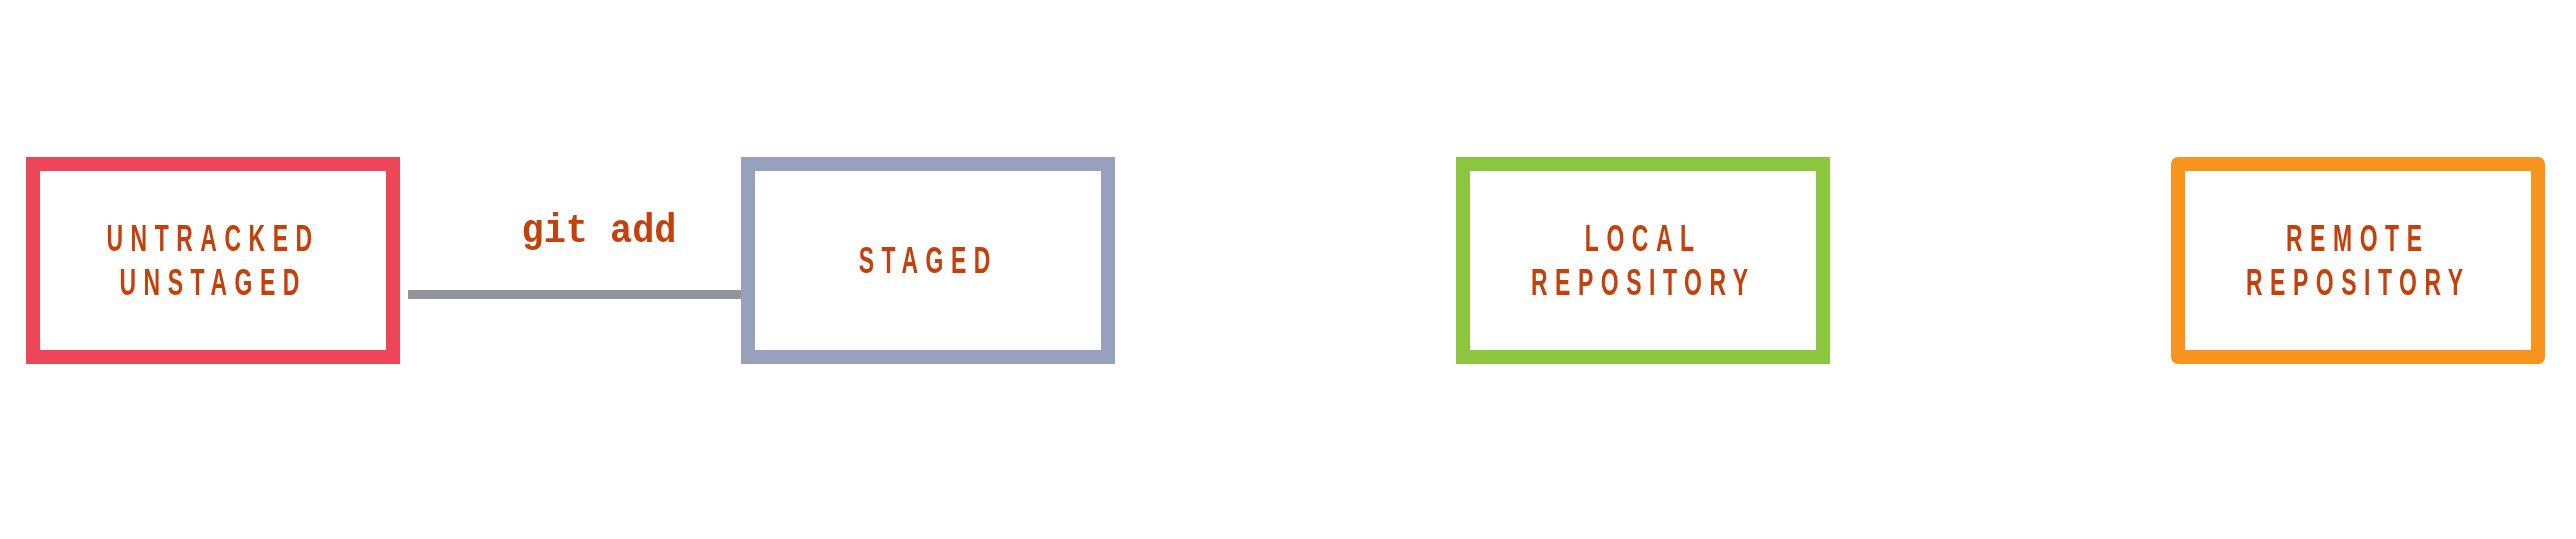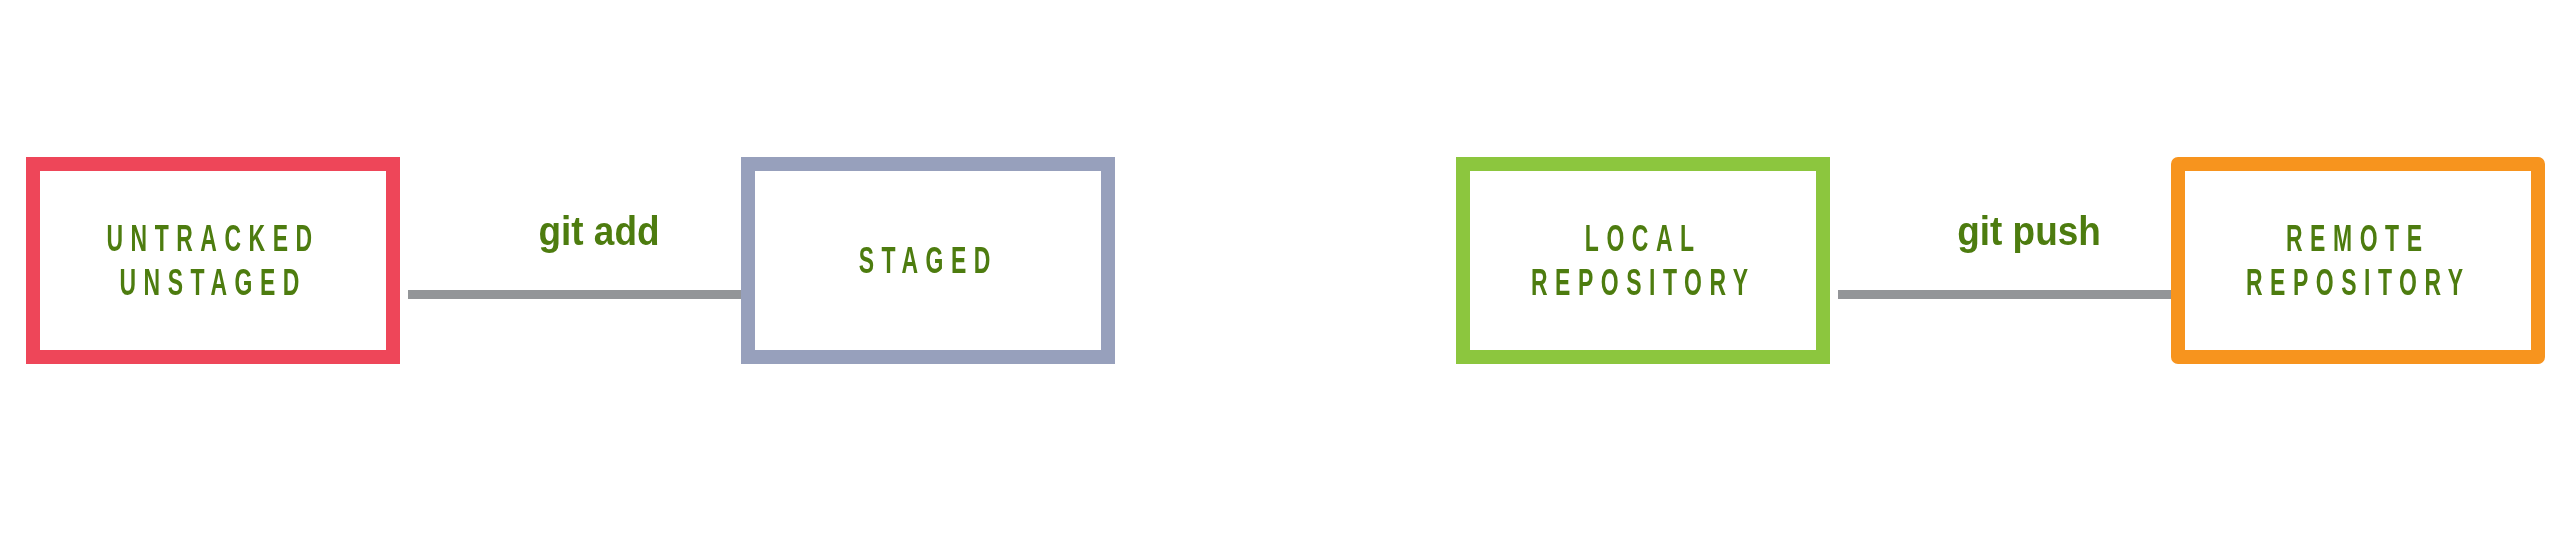--- a/index.html
+++ b/index.html
@@ -38,20 +38,21 @@
     letter-spacing: 12.2px;
     white-space: nowrap;
     transform: scaleX(0.62);
     transform-origin: center;
   }
   .connector {
     position: absolute;
     top: 157px;
     width: 398px;
     height: 207px;
+    font-family: Liberation Mono, monospace;
   }
   .edge-label {
     position: absolute;
     left: 0;
     right: 0;
     top: 50px;
     height: 49px;
     line-height: 49px;
     text-align: center;
     font-size: 41px;
@@ -79,21 +80,21 @@
     width: 0;
     height: 0;
     border-top: 14.6px solid transparent;
     border-bottom: 14.6px solid transparent;
     border-left: 36px solid #939598;
   }
 </style>
 </head>
 <body>
 
-<div class="canvas" style="background-color: rgb(255, 255, 255); color: #4d7c0f;">
+<div class="canvas" style="background-color: rgb(255, 255, 255); color: #c2410c;">
 
   <div class="node" style="left: 26px; border-color: rgb(238, 70, 89);">
     <div class="node-label">
       <div class="node-line">UNTRACKED</div>
       <div class="node-line">UNSTAGED</div>
     </div>
   </div>
 
   <div class="connector" style="left:400px">
     <div class="edge-label">git add</div>
@@ -111,27 +112,20 @@
   </div>
 
 
   <div class="node" style="left: 1456px; border-color: rgb(140, 198, 62);">
     <div class="node-label">
       <div class="node-line">LOCAL</div>
       <div class="node-line">REPOSITORY</div>
     </div>
   </div>
 
-  <div class="connector" style="left:1830px">
-    <div class="edge-label">git push</div>
-    <div class="arrow">
-      <div class="arrow-shaft" style="background-color: rgb(147, 149, 152);"></div>
-      <div class="arrow-head" style="border-left-color: rgb(147, 149, 152);"></div>
-    </div>
-  </div>
 
   <div class="node" style="left: 2171px; border-color: rgb(247, 148, 30); border-radius: 7px;">
     <div class="node-label">
       <div class="node-line">REMOTE</div>
       <div class="node-line">REPOSITORY</div>
     </div>
   </div>
 
 </div>
 

